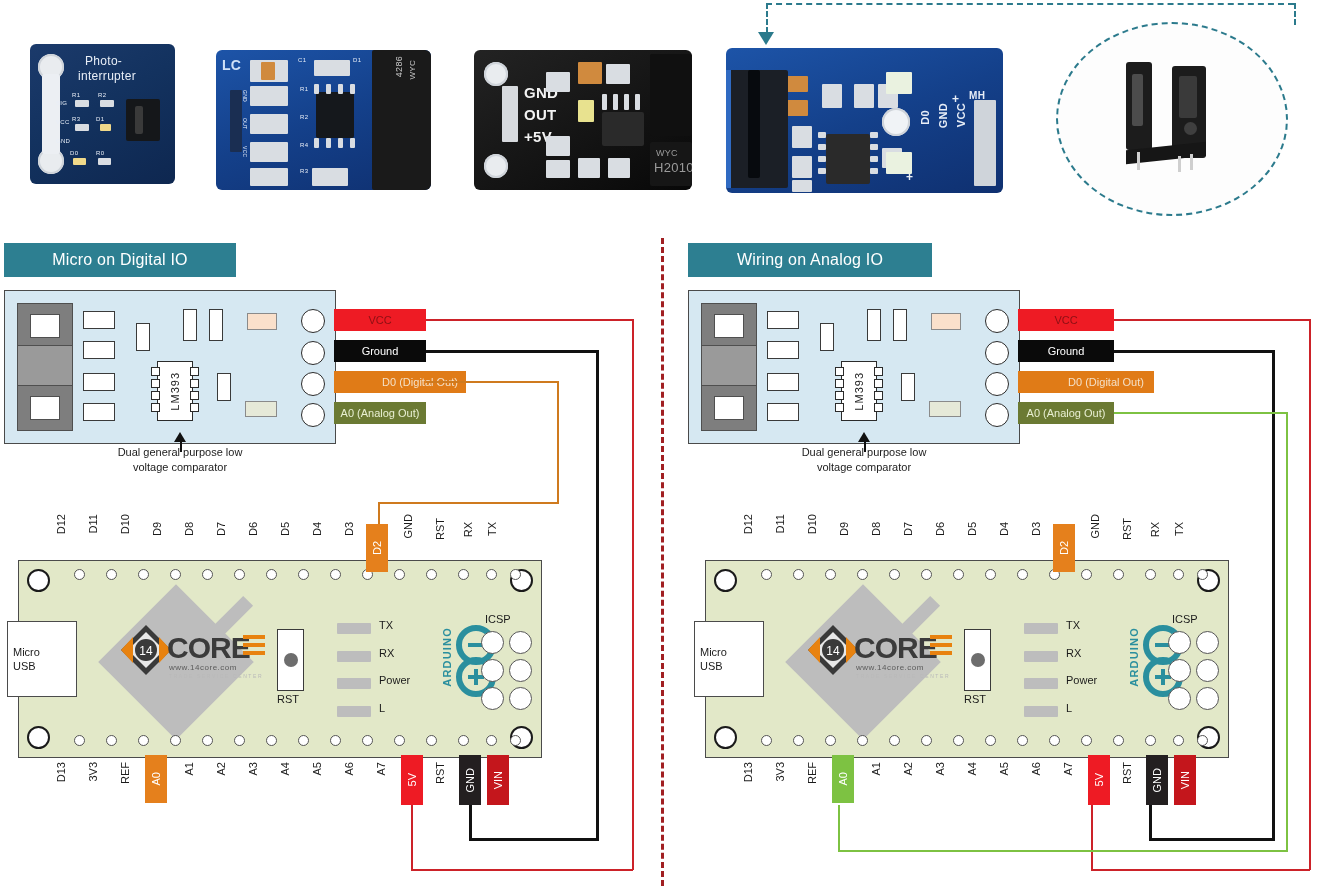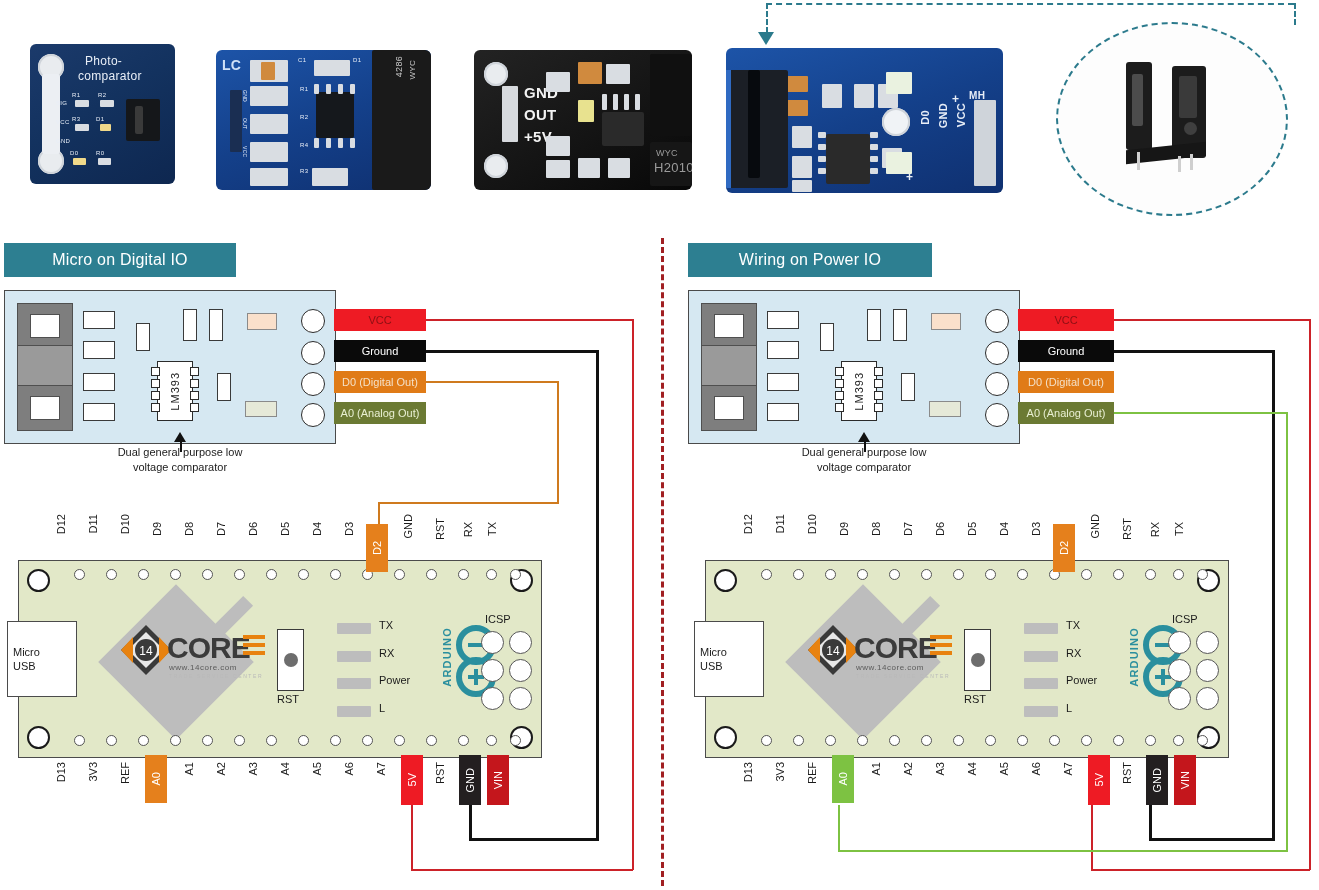--- a/index.html
+++ b/index.html
@@ -77,21 +77,21 @@
     position:absolute;text-align:center;font-size:11px;line-height:15px;color:#1b1b1b;
   }
 
   
   .siglabel{
     position:absolute;display:flex;align-items:center;justify-content:center;
     font-size:11px;height:22px;white-space:nowrap;
   }
   .sig-vcc{background:#ee1b24;color:#8d1014;}
   .sig-gnd{background:#0a0a0a;color:#ffffff;}
-  .sig-d0 {background:#e07b17;color:#f4e0c7;}
+  .sig-d0 {background:#e07b17;color:#f4e0c7;padding-left:40px;}
   .sig-a0 {background:#6b7a33;color:#e8efd2;}
 
   
   .wire-h{position:absolute;height:0;}
   .wire-v{position:absolute;width:0;}
   .w-red   {border-top:2.5px solid #cc2229;}
   .w-red-v {border-left:2.5px solid #cc2229;}
   .w-black {border-top:3px solid #111111;}
   .w-black-v{border-left:3px solid #111111;}
   .w-orange{border-top:2.5px solid #cf7a1e;}
@@ -151,21 +151,21 @@
   .pc-green{background:#7dc242;}
 </style>
 </head>
 <body>
 
 <div class="photo pcb-blue" style="left:30px;top:44px;width:145px;height:140px;">
   <div class="hole" style="left:8px;top:10px;width:26px;height:26px;"></div>
   <div class="hole" style="left:8px;top:104px;width:26px;height:26px;"></div>
   <div style="position:absolute;left:12px;top:30px;width:18px;height:80px;background:#eceff3;border-radius:3px;"></div>
   <div class="silk" style="left:55px;top:10px;font-size:12px;">Photo-</div>
-  <div class="silk" style="left:48px;top:25px;font-size:12px;">comparator</div>
+  <div class="silk" style="left:48px;top:25px;font-size:12px;">interrupter</div>
   <div class="silk" style="left:42px;top:48px;font-size:6px;">R1</div>
   <div class="silk" style="left:68px;top:48px;font-size:6px;">R2</div>
   <div class="silk" style="left:26px;top:56px;font-size:6px;">SIG</div>
   <div class="silk" style="left:26px;top:75px;font-size:6px;">VCC</div>
   <div class="silk" style="left:26px;top:94px;font-size:6px;">GND</div>
   <div class="silk" style="left:42px;top:72px;font-size:6px;">R3</div>
   <div class="silk" style="left:66px;top:72px;font-size:6px;">D1</div>
   <div class="silk" style="left:40px;top:106px;font-size:6px;">D0</div>
   <div class="silk" style="left:66px;top:106px;font-size:6px;">R0</div>
   <div class="pad" style="left:45px;top:56px;width:14px;height:7px;"></div>
@@ -504,21 +504,21 @@
 </div>
 <div class="pinlbl" style="left:434px;top:762px;">RST</div>
 <div class="pinchip pc-black" style="left:459px;top:755px;width:22px;height:50px;">
   <span>GND</span>
 </div>
 <div class="pinchip pc-dred" style="left:487px;top:755px;width:22px;height:50px;">
   <span>VIN</span>
 </div>
 
 <div class="banner" style="left:688px;top:243px;width:244px;height:34px;">
-  <span>Wiring on Power IO</span>
+  <span>Wiring on Analog IO</span>
 </div>
 
 <div class="module" style="left:688px;top:290px;width:330px;height:152px;">
   <div class="m-connector" style="left:12px;top:12px;width:54px;height:42px;">
     <div class="inner" style="left:12px;top:10px;width:28px;height:22px;"></div>
   </div>
   <div class="m-mid" style="left:12px;top:54px;width:54px;height:40px;"></div>
   <div class="m-connector" style="left:12px;top:94px;width:54px;height:44px;">
     <div class="inner" style="left:12px;top:10px;width:28px;height:22px;"></div>
   </div>

